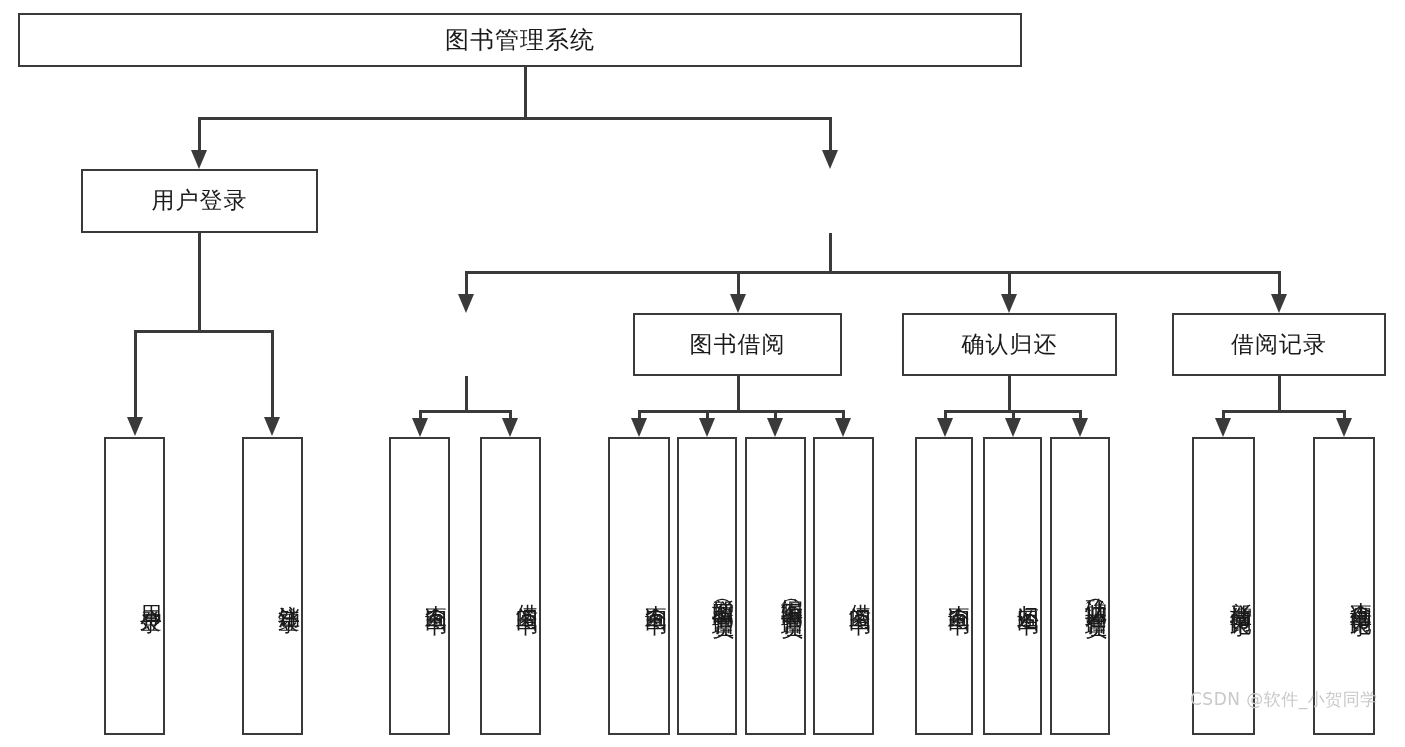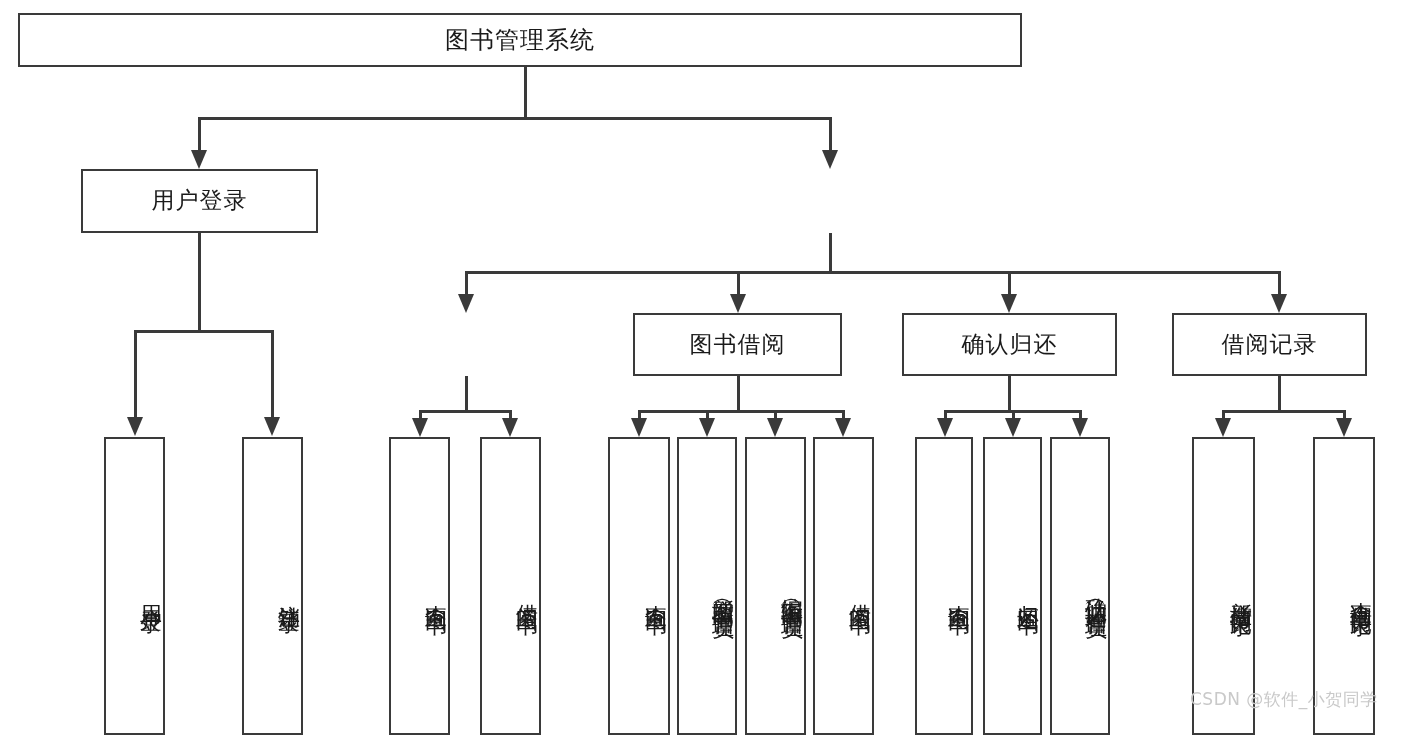--- a/index.html
+++ b/index.html
@@ -135,21 +135,21 @@
   <div class="node horiz title" style="left:18px; top:13px; width:1004px; height:54px;">图书管理系统</div>
 
   <div class="node horiz" style="left:81px; top:169px; width:237px; height:64px;">用户登录</div>
 
 
 
   <div class="node horiz" style="left:633px; top:313px; width:209px; height:63px;">图书借阅</div>
 
   <div class="node horiz" style="left:902px; top:313px; width:215px; height:63px;">确认归还</div>
 
-  <div class="node horiz" style="left:1172px; top:313px; width:195px; height:63px;">借阅记录</div>
+  <div class="node horiz" style="left:1172px; top:313px; width:214px; height:63px;">借阅记录</div>
 
   <div class="node leaf" style="left:104px; top:437px; width:61px; height:298px;">用户登录</div>
 
   <div class="node leaf" style="left:242px; top:437px; width:61px; height:298px;">注销登录</div>
 
   <div class="node leaf" style="left:389px; top:437px; width:61px; height:298px;">查询图书</div>
 
   <div class="node leaf" style="left:480px; top:437px; width:61px; height:298px;">借阅图书</div>
 
   <div class="node leaf" style="left:608px; top:437px; width:62px; height:298px;">查询图书</div>

